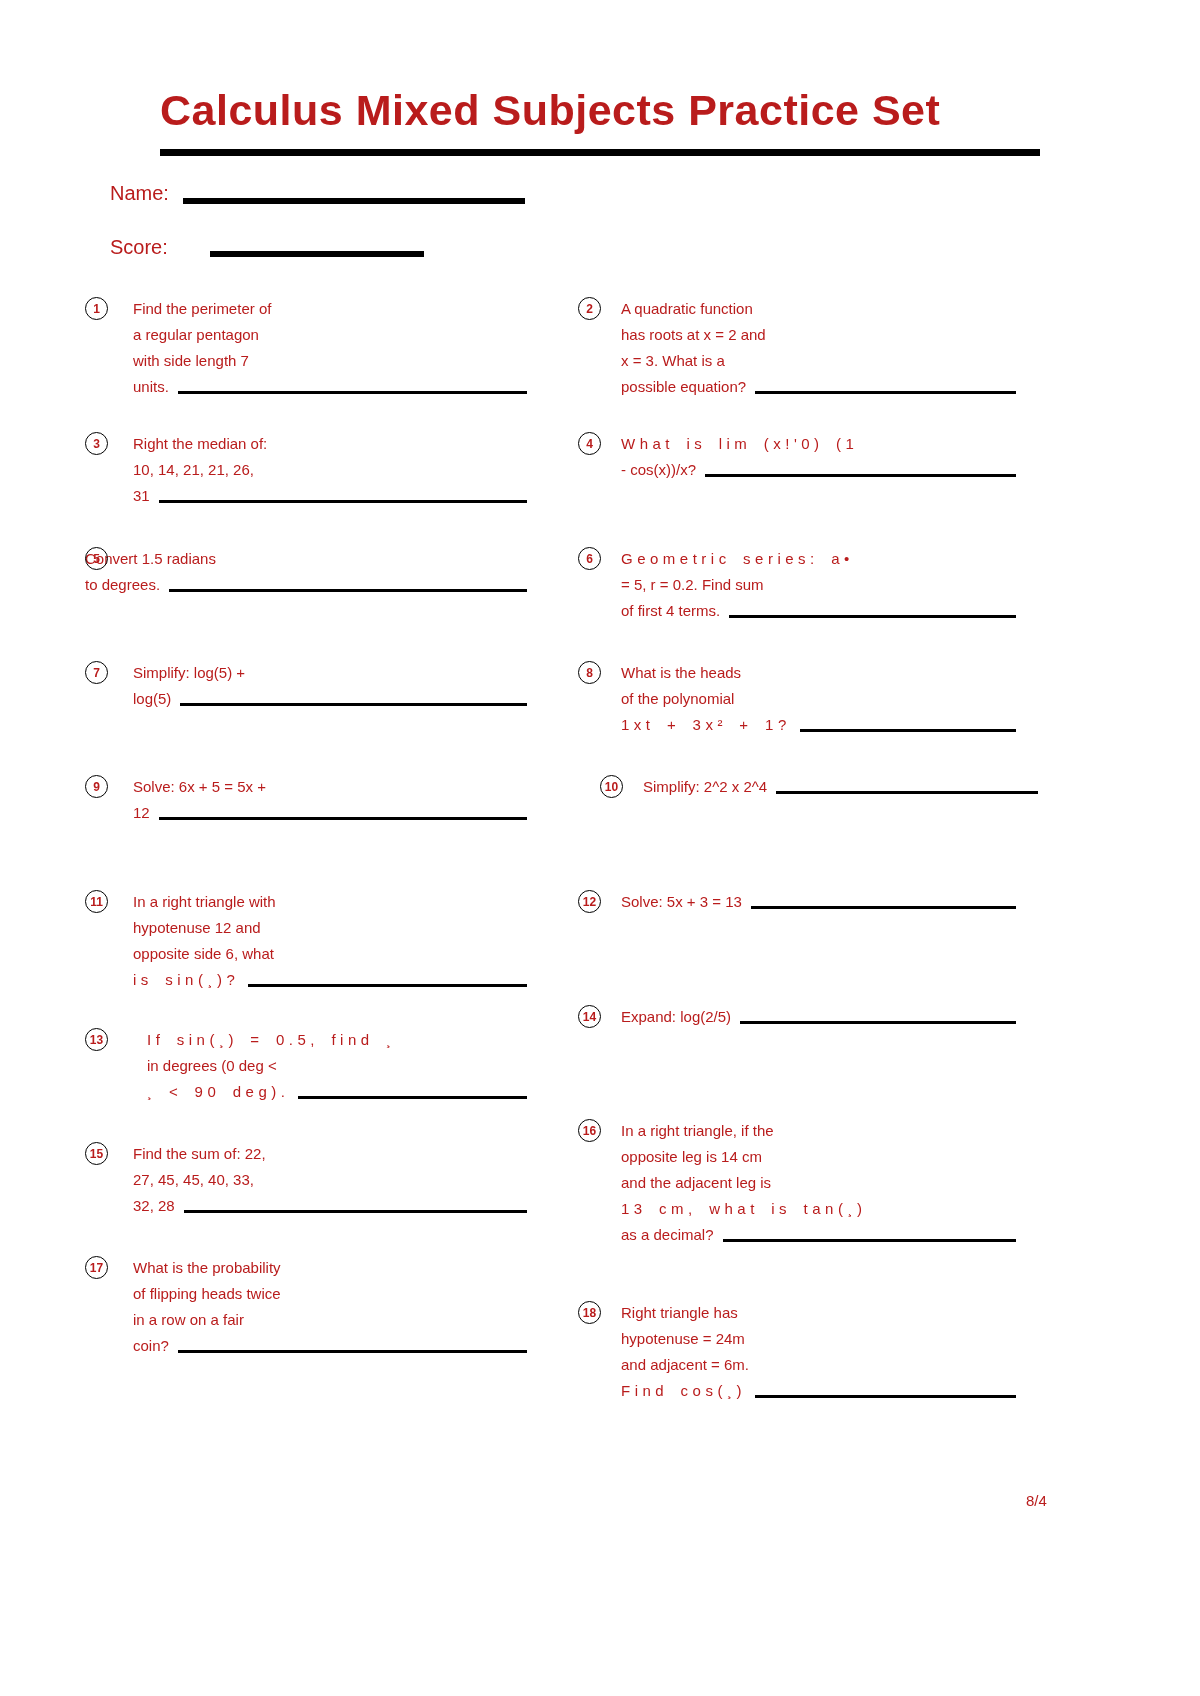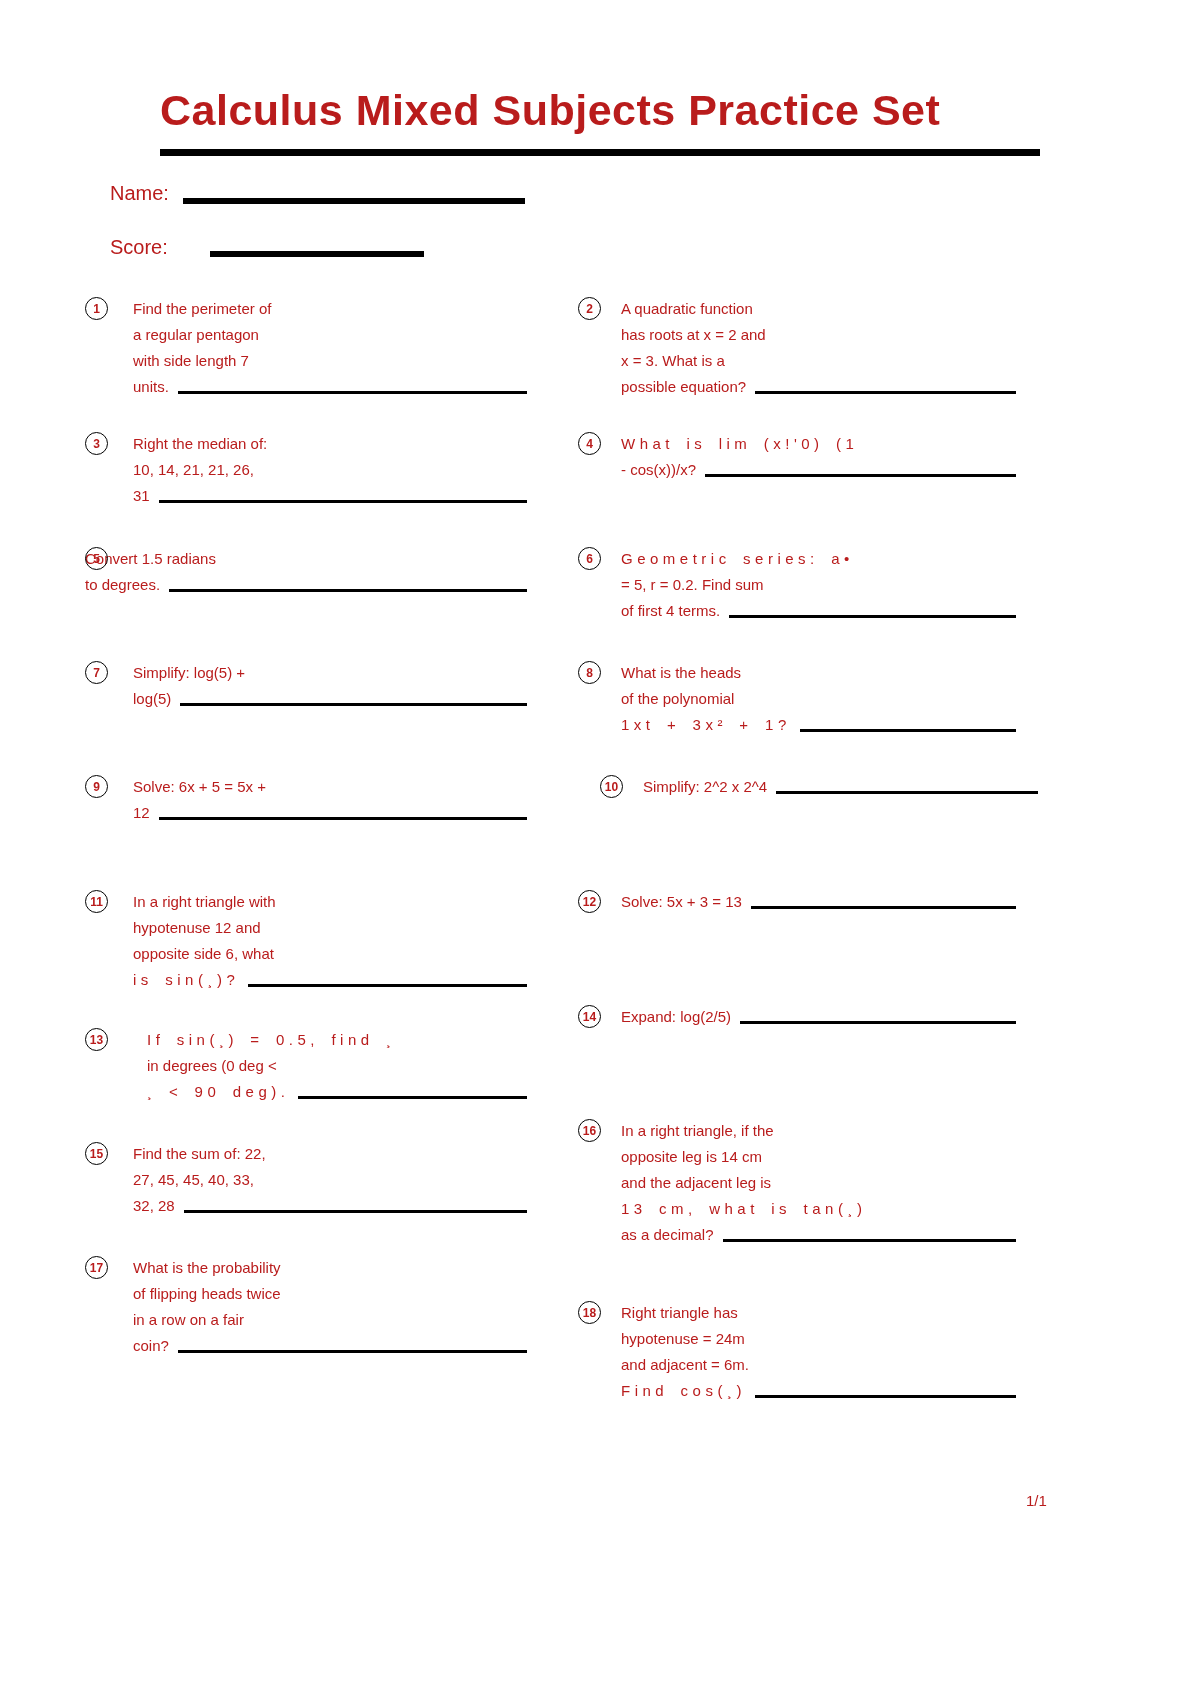--- a/index.html
+++ b/index.html
@@ -367,14 +367,14 @@
             <span class="qtext">and adjacent = 6m.</span>
           </div>
           <div class="qline">
             <span class="qtext spaced">Find cos(¸)</span>
             <span class="answer-line"></span>
           </div>
         </div>
       </div>
     </div>
 
-  <div class="footer">1/1</div>
+  <div class="footer">8/4</div>
 </div>
 
 </body></html>

